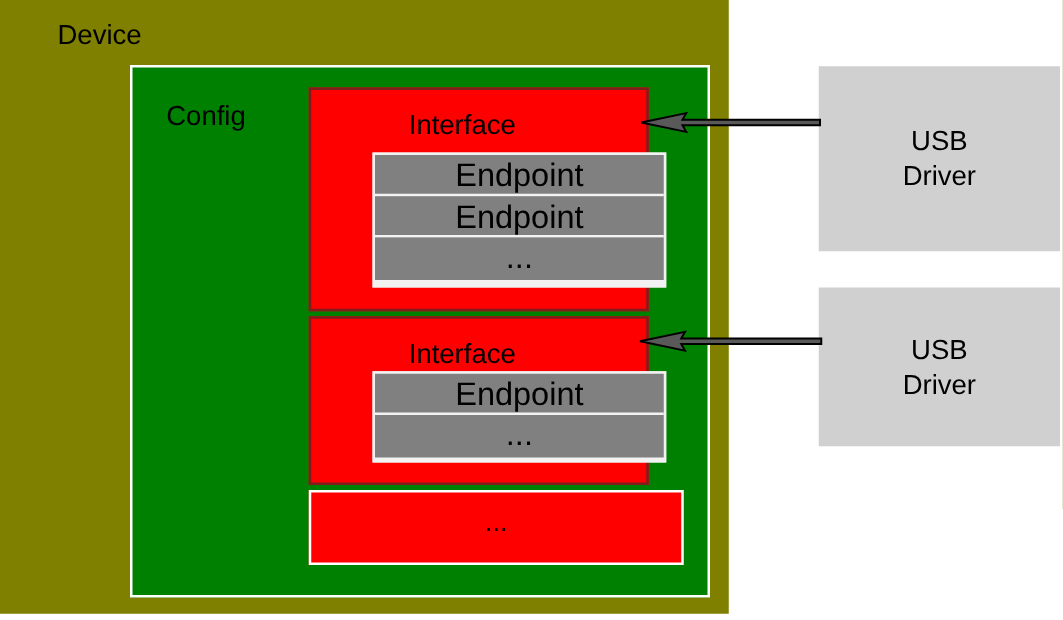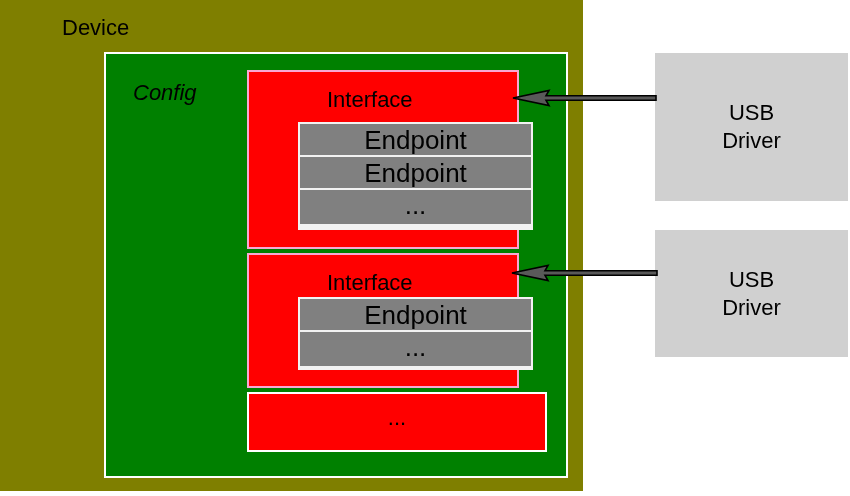--- a/index.html
+++ b/index.html
@@ -17,45 +17,44 @@
   }
   .abs { position: absolute; }
 
   
   .device {
     left: 0; top: 0;
     width: 583px; height: 491px;
     background: #7f7f00;
   }
   .device-label {
-    left: 62px; top: 15px;
+    left: 46px; top: 15px;
     font-size: 22px;
     white-space: nowrap;
   }
 
   
   .config {
     left: 104px; top: 52px;
     width: 464px; height: 426px;
     background: #008000;
     border: 2px solid #ffffff;
   }
   .config-label {
     left: 27px; top: 26px;
     font-size: 22px;
     white-space: nowrap;
-    font-style: italic;
   }
 
   
   .interface {
     left: 141px;
     width: 272px;
     background: #ff0000;
-    border: 2px solid #f9a8d4;
+    border: 2px solid #7f1d1d;
   }
   .interface-1 { top: 16px;  height: 179px; }
   .interface-2 { top: 199px; height: 135px; }
   .interface-label {
     left: 78px; top: 15px;
     font-size: 22px;
     white-space: nowrap;
   }
 
   

